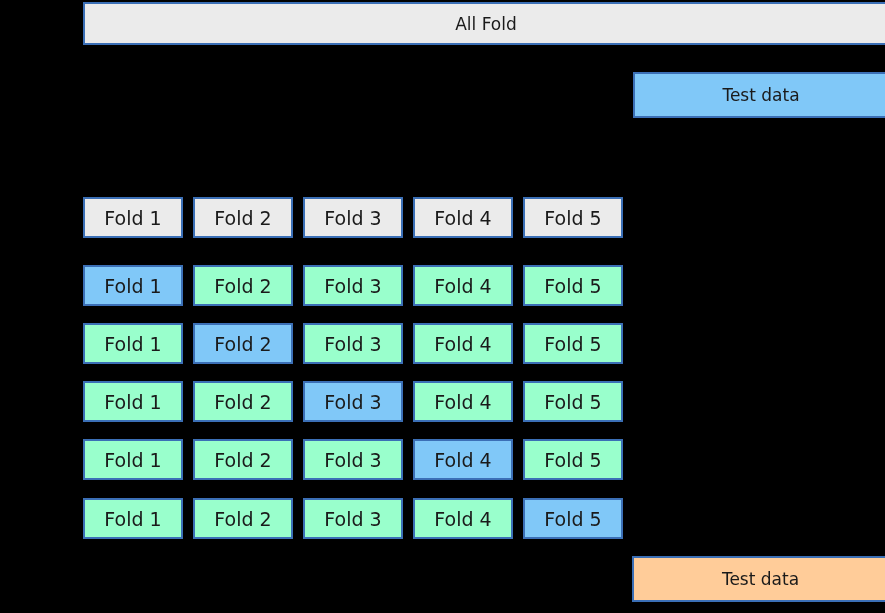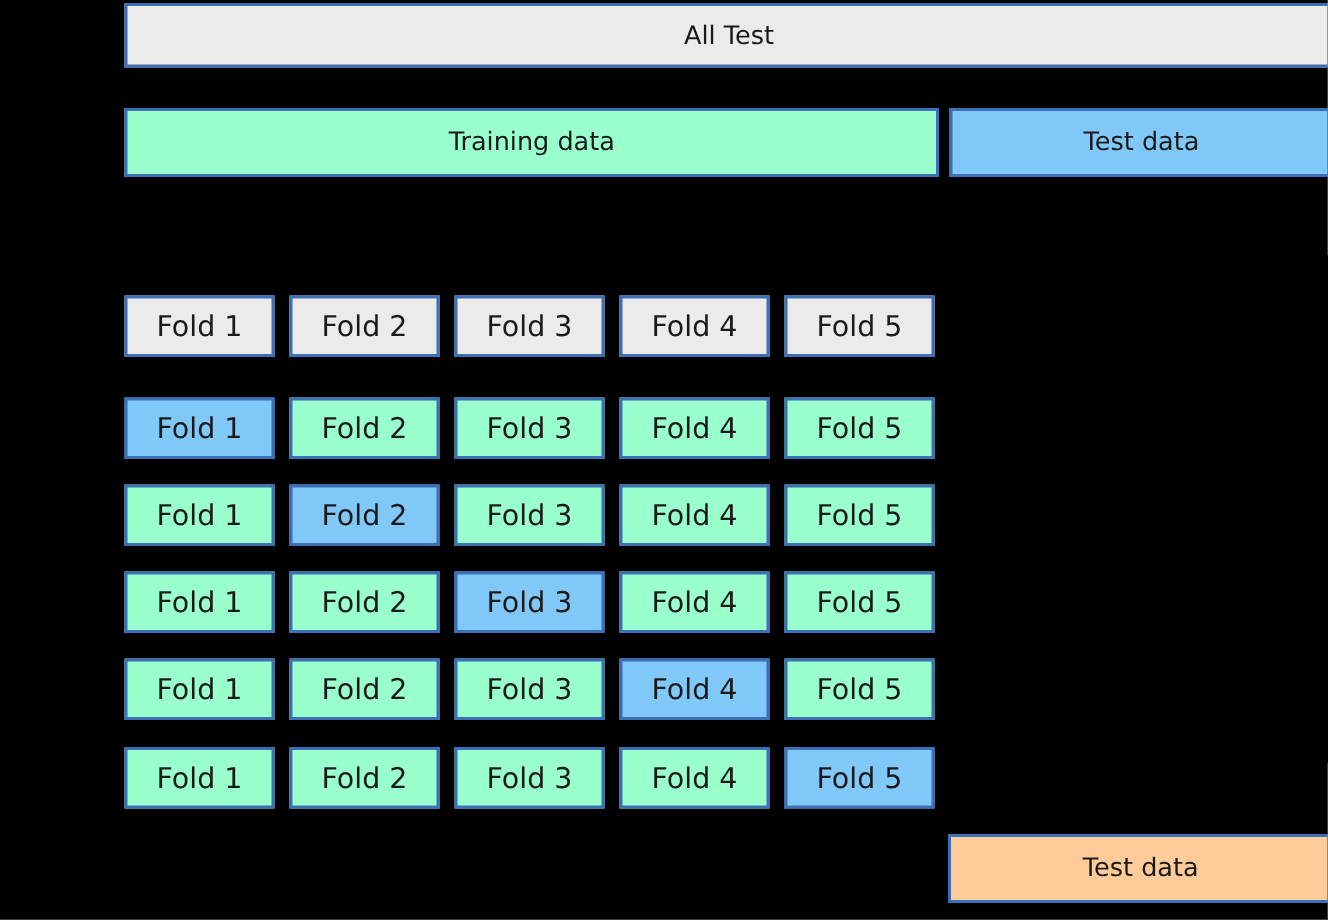--- a/index.html
+++ b/index.html
@@ -32,26 +32,23 @@
   #training    { left: 83px;  top: 72px;  width: 543px; height: 46px; }
   #test-top    { left: 633px; top: 72px;  width: 256px; height: 46px; }
   #test-bottom { left: 632px; top: 556px; width: 257px; height: 46px; }
 </style>
 </head>
 <body>
 
 <div id="canvas" style="--bg: #000000; --gray: #ebebeb; --green: #99ffcc; --blue: #80c8f8; --orange: #ffcc99; --border: #3b6fb6; --text: #1a1a1a;">
 
   <div id="all-data" class="box bar fill-gray">
-    <span>All Test</span>
+    <span>All Fold</span>
   </div>
 
-  <div id="training" class="box bar fill-green">
-    <span>Training data</span>
-  </div>
 
   <div id="test-top" class="box bar fill-blue">
     <span>Test data</span>
   </div>
 
   <div id="fold-grid">
       <div class="box fold fill-gray" style="left: 83px; top: 197px;">Fold 1</div>
       <div class="box fold fill-gray" style="left: 193px; top: 197px;">Fold 2</div>
       <div class="box fold fill-gray" style="left: 303px; top: 197px;">Fold 3</div>
       <div class="box fold fill-gray" style="left: 413px; top: 197px;">Fold 4</div>

